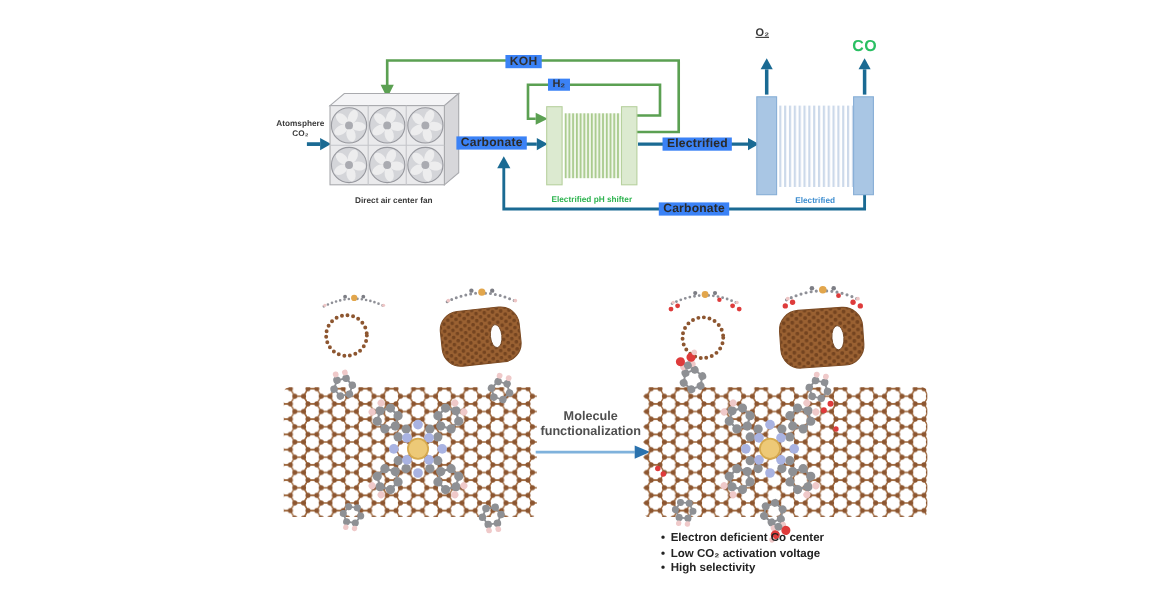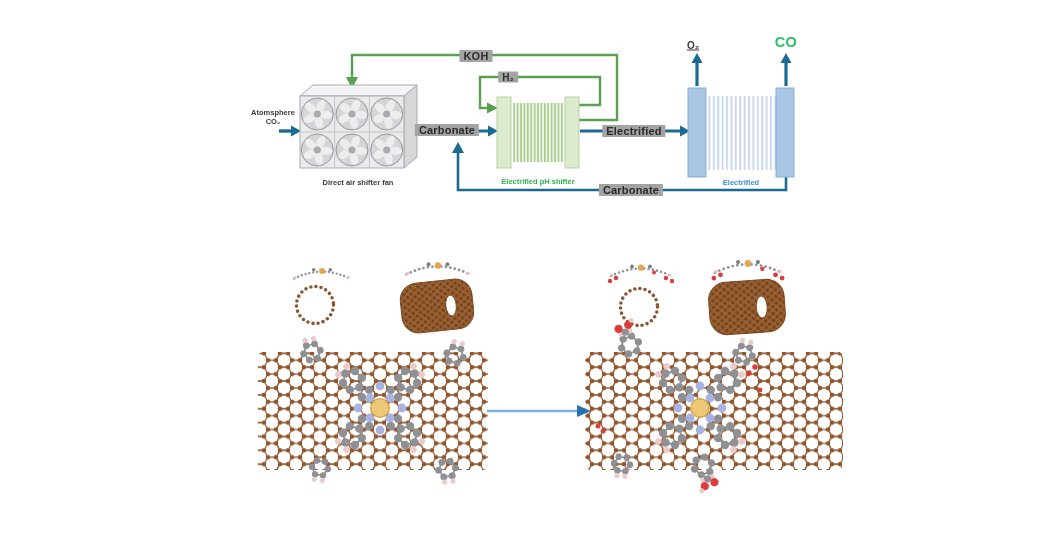--- a/index.html
+++ b/index.html
@@ -5,21 +5,21 @@
   html,body{margin:0;padding:0;background:#fff;}
   .canvas{position:relative;width:1050px;height:550px;background:#ffffff;
           font-family:"Liberation Sans",sans-serif;overflow:hidden;}
   svg.layer{position:absolute;left:0;top:0;}
   .lbl{position:absolute;transform:translate(-50%,-50%);font-weight:bold;color:#333;
        white-space:nowrap;text-align:center;}
   .sz7{font-size:7.5px;line-height:8.5px;}
   .sz10{font-size:10px;}
   .sz11{font-size:11px;letter-spacing:.2px;}
   .sz14{font-size:14.5px;letter-spacing:.4px;}
-  .onln{background:#a3a3a3;padding:0 4px;}
+  .onln{background:#3b82f6;padding:0 4px;}
   .green{color:#2db34f;}
   .blue{color:#3e8ed0;}
   .cogreen{color:#2abf63;}
   .dark{color:#3a3a3a;}
   .func{color:#4f4f4f;font-size:11.5px;line-height:13px;}
   .bullets{position:absolute;left:601px;top:483px;font-size:10.5px;font-weight:bold;
            color:#232323;line-height:13.5px;}
   .bullets .row{white-space:nowrap;}
   .bullets .bdot{display:inline-block;margin-right:5px;}
 </style>
@@ -274,35 +274,50 @@
         <circle cx="760" cy="390" r="2.4"></circle>
       </g>
     </g>
   </svg>
 
   <div class="lbl sz7 dark" style="left:273px;top:117px;">
     <div>Atomsphere</div>
     <div>CO₂</div>
   </div>
 
-  <span class="lbl sz7 dark" style="left:358px;top:183px;">Direct air shifter fan</span>
+  <span class="lbl sz7 dark" style="left:358px;top:183px;">Direct air center fan</span>
 
   <span class="lbl sz11 onln" style="left:476px;top:56px;color:#2f2f2f;">KOH</span>
 
   <span class="lbl sz10 onln" style="left:508px;top:77px;color:#2f2f2f;">H₂</span>
 
   <span class="lbl sz11 onln" style="left:447px;top:130px;color:#2a2a2a;">Carbonate</span>
 
   <span class="lbl sz7 green" style="left:538px;top:182px;">Electrified pH shifter</span>
 
   <span class="lbl sz11 onln" style="left:634px;top:131px;color:#2a2a2a;">Electrified</span>
 
   <span class="lbl sz7 blue" style="left:741px;top:183px;">Electrified</span>
 
-  <span class="lbl sz10 dark" style="left:693px;top:45px;text-decoration:underline;">O₂</span>
+  <span class="lbl sz10 dark" style="left:693px;top:30px;text-decoration:underline;">O₂</span>
 
   <span class="lbl sz14 cogreen" style="left:786px;top:42px;">CO</span>
 
   <span class="lbl sz11 onln" style="left:631px;top:190px;color:#2a2a2a;">Carbonate</span>
 
-
+  <div class="lbl func" style="left:537px;top:386px;">
+    <div>Molecule</div>
+    <div>functionalization</div>
+  </div>
+
+  <div class="bullets">
+    <div class="row">
+      <span class="bdot">•</span><span>Electron deficient Co center</span>
+    </div>
+    <div class="row">
+      <span class="bdot">•</span><span>Low CO₂ activation voltage</span>
+    </div>
+    <div class="row">
+      <span class="bdot">•</span><span>High selectivity</span>
+    </div>
+  </div>
 
 </div>
 
 </body></html>

